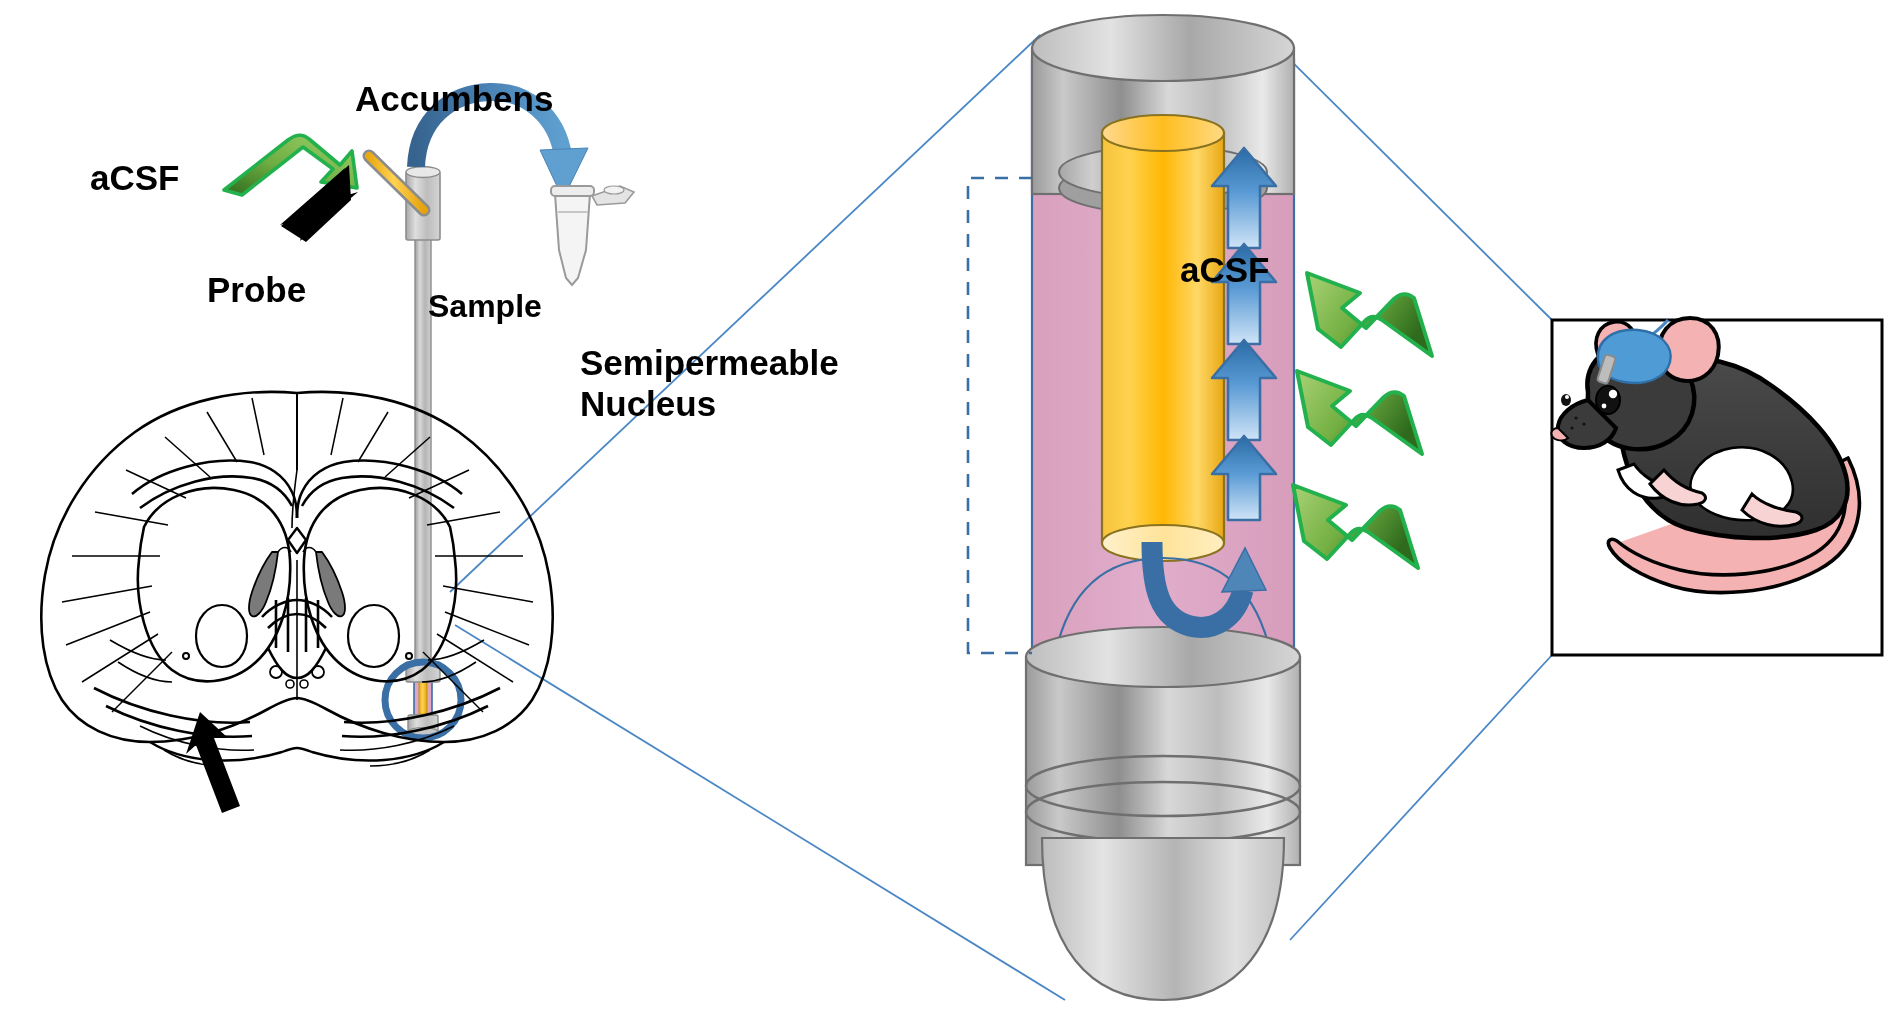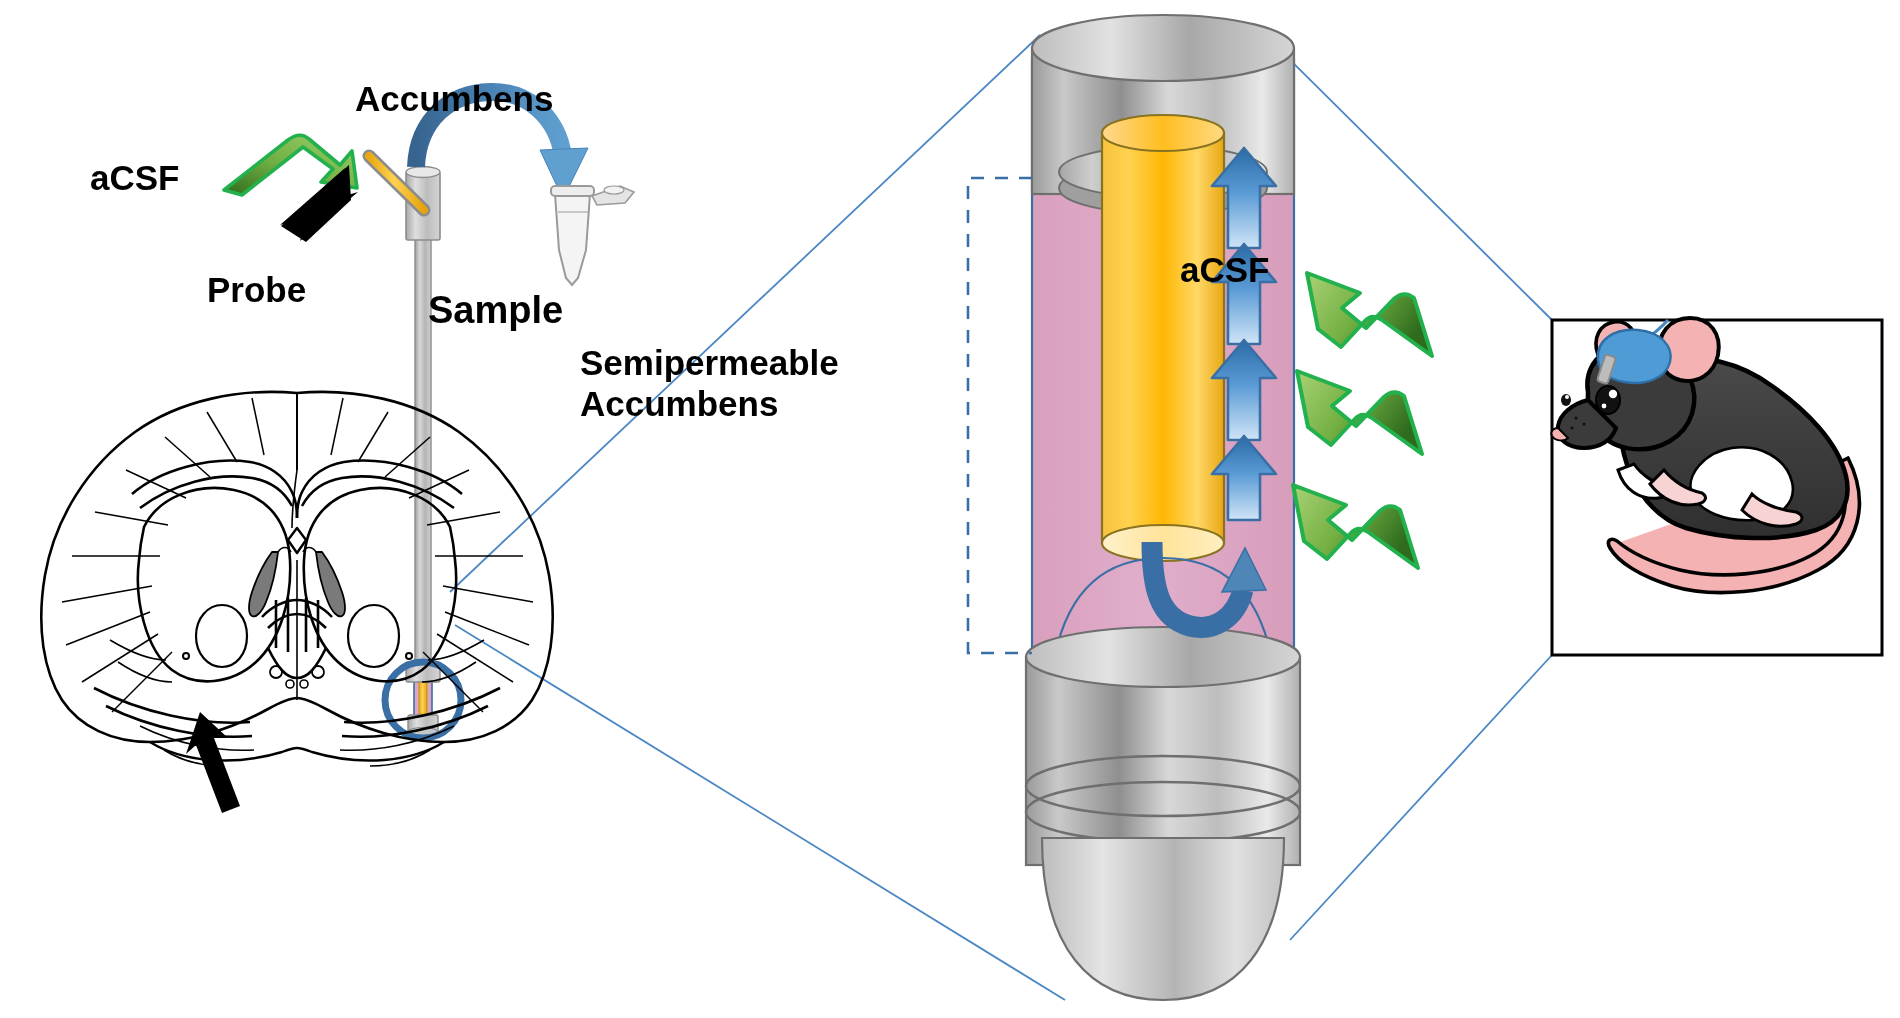--- a/index.html
+++ b/index.html
@@ -13,21 +13,21 @@
   svg.layer{position:absolute;left:0;top:0;width:1900px;height:1018px;}
   .lbl{
     position:absolute;
     font-family:"Liberation Sans","DejaVu Sans",sans-serif;
     font-weight:bold;color:#000;
     white-space:pre;line-height:1.16;
   }
   #lbl-acsf-left{left:90px;top:158px;font-size:35px;}
   #lbl-probe{left:207px;top:228px;font-size:35px;margin-top:42px;}
   #lbl-dialysate{left:355px;top:79px;font-size:35px;}
-  #lbl-sample{left:428px;top:288px;font-size:38px;}
+  #lbl-sample{left:428px;top:288px;font-size:32px;}
   #lbl-nac{left:113px;top:720px;font-size:35px;}
   #lbl-semi{left:580px;top:343px;font-size:35px;}
   #lbl-acsf-right{left:1180px;top:250px;font-size:35px;}
 </style>
 </head>
 <body>
 
 <div id="stage">
 
   <svg class="layer" viewBox="0 0 1900 1018">
@@ -465,17 +465,17 @@
   <div class="lbl" id="lbl-acsf-left">aCSF</div>
 
   <div class="lbl" id="lbl-probe">Probe</div>
 
   <div class="lbl" id="lbl-dialysate">Accumbens</div>
 
   <div class="lbl" id="lbl-sample">Sample</div>
 
 
   <div class="lbl" id="lbl-semi">Semipermeable
-Accumbens</div>
+Nucleus</div>
 
   <div class="lbl" id="lbl-acsf-right">aCSF</div>
 
 </div>
 
 </body></html>

